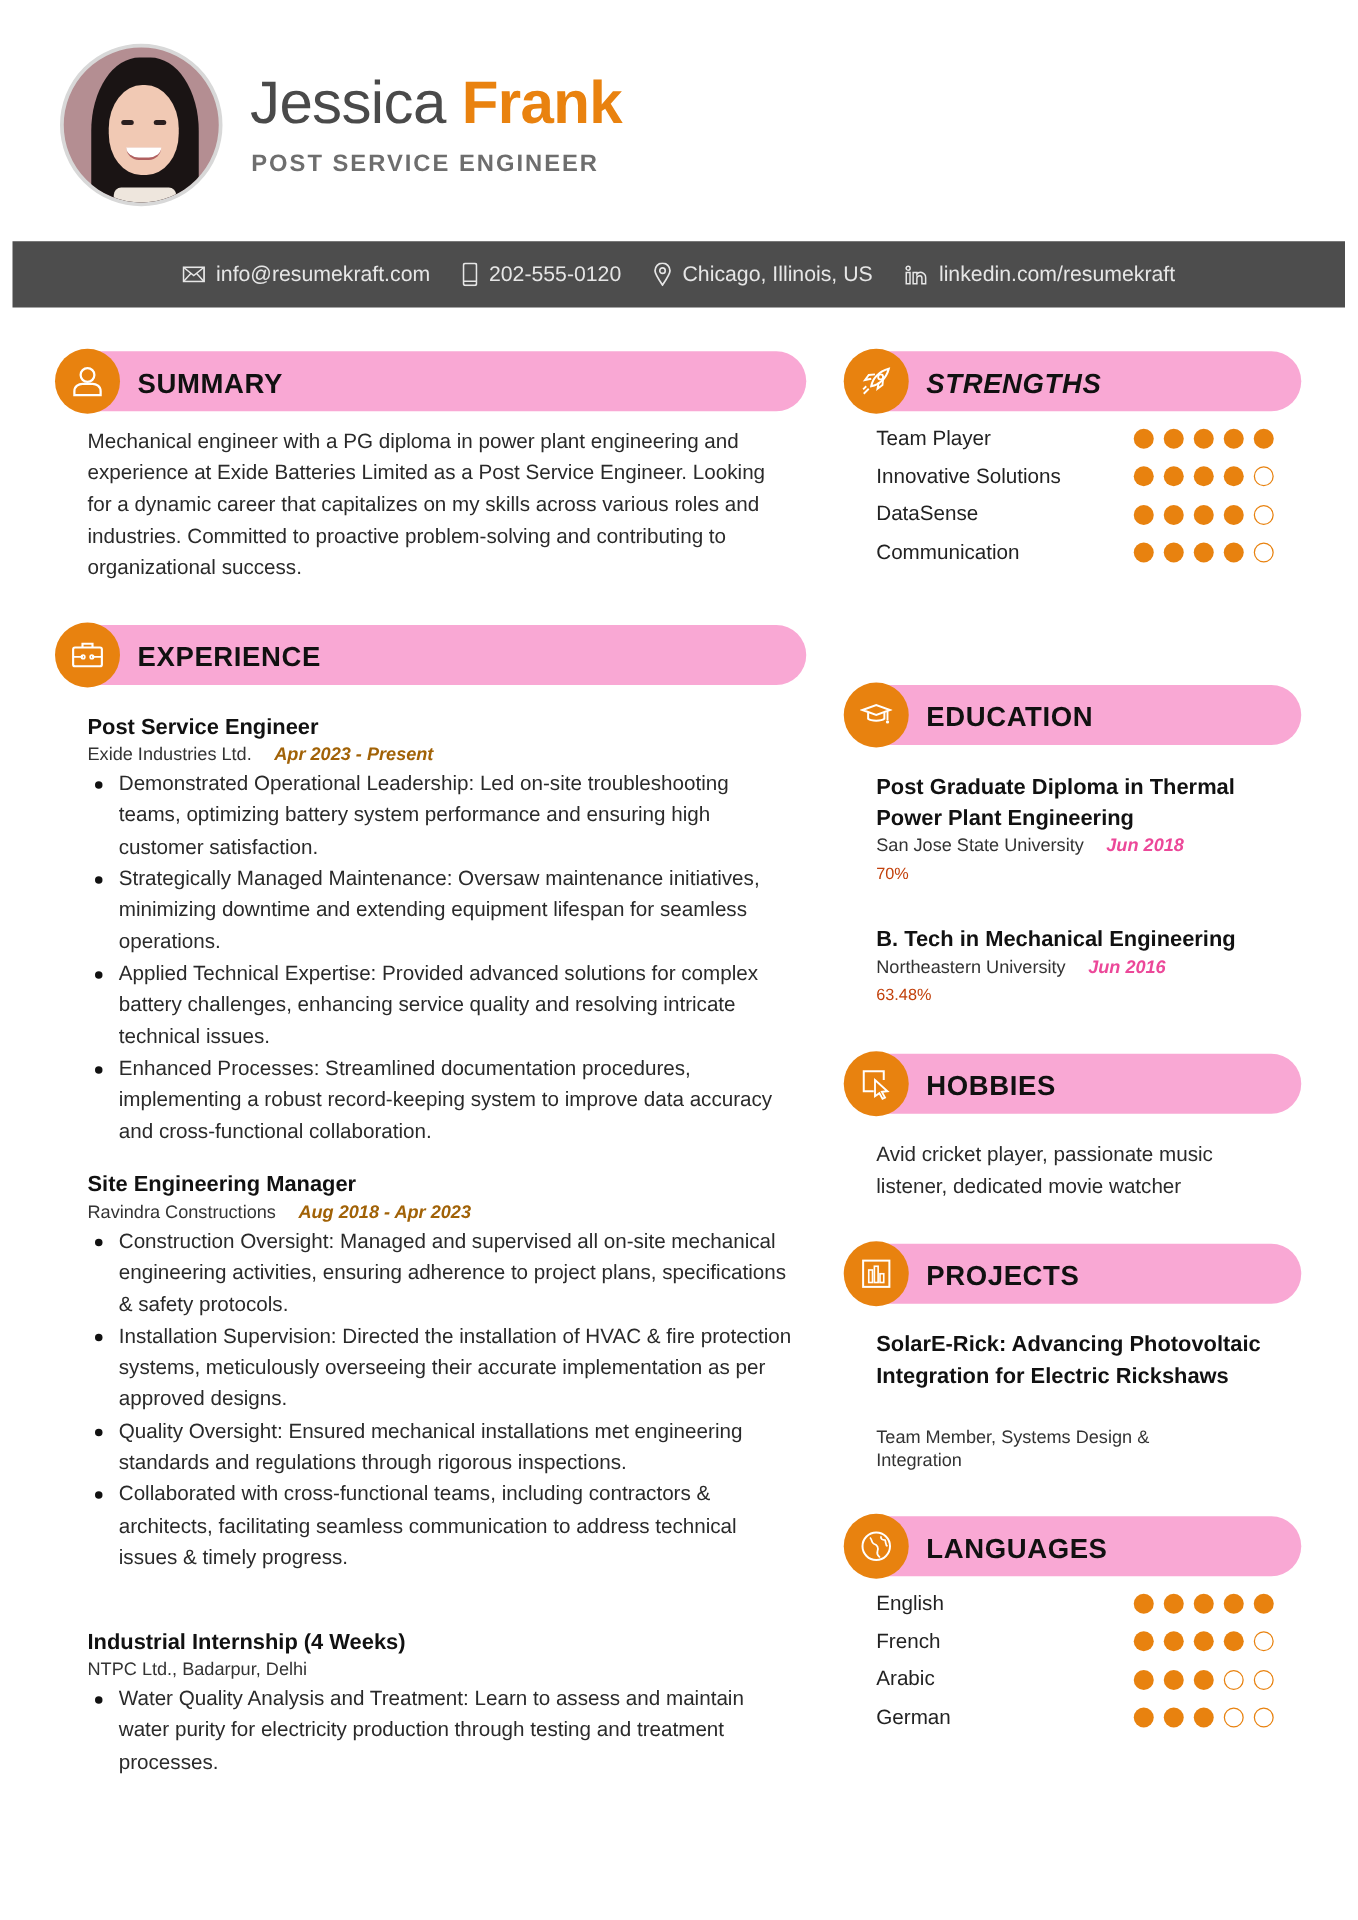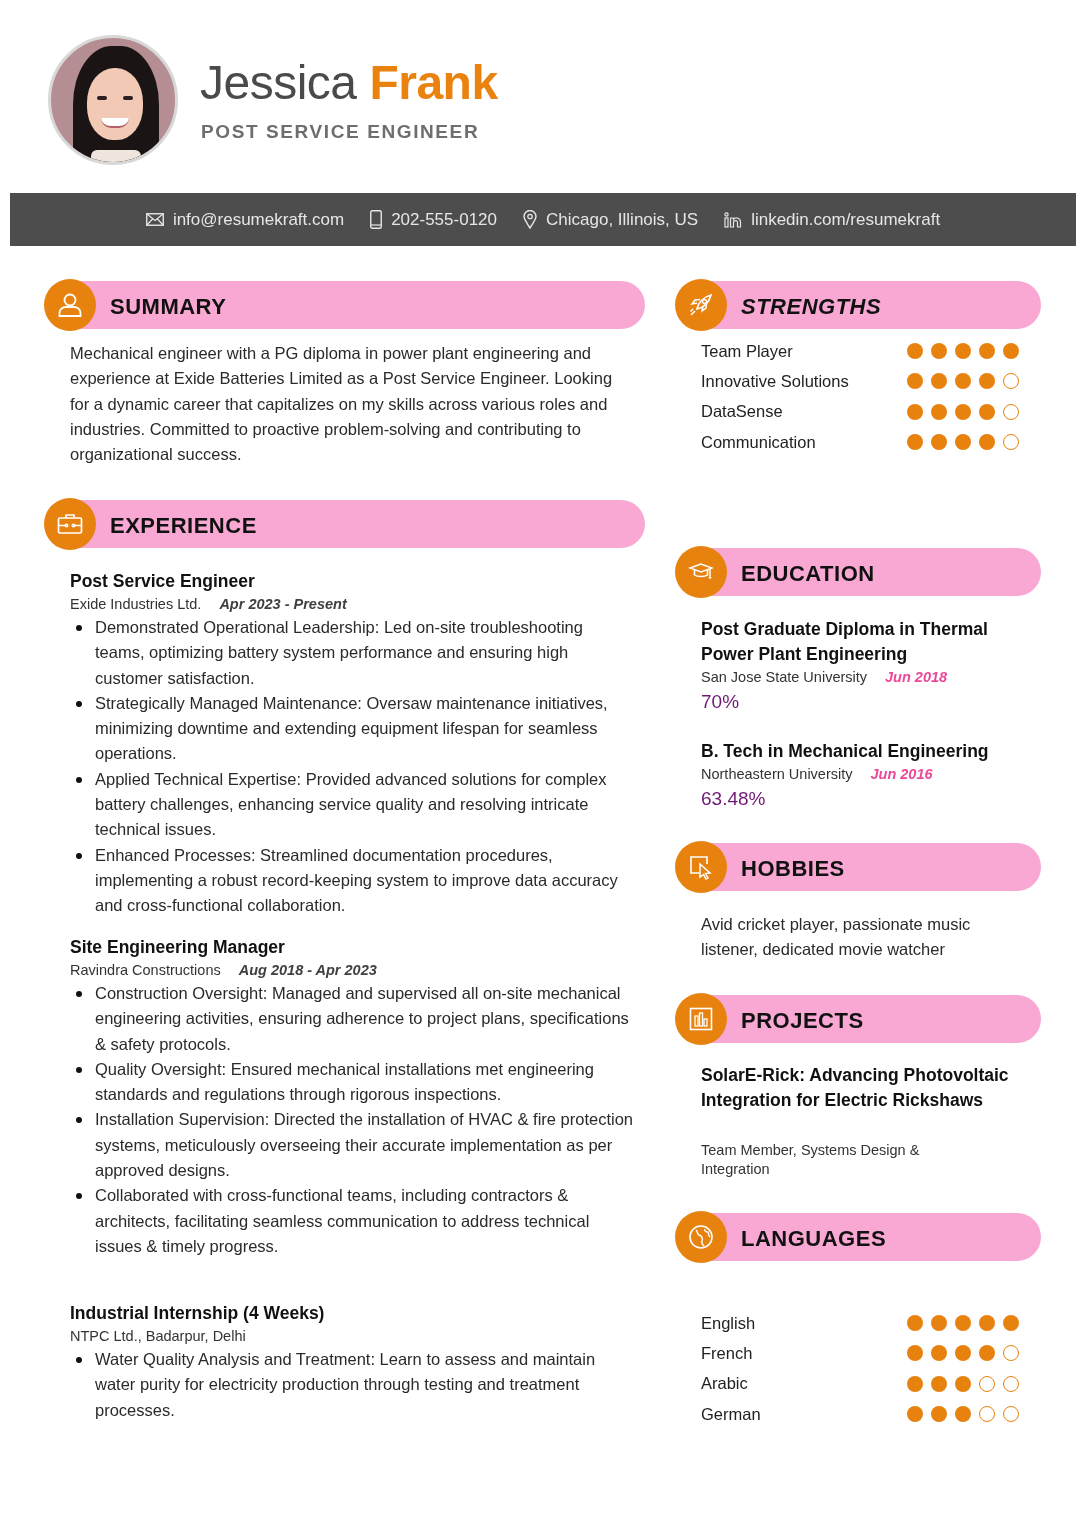--- a/index.html
+++ b/index.html
@@ -26,36 +26,36 @@
 
   .section-head { position: absolute; height: 48px; border-radius: 24px; background: #f9a8d4; }
   .section-head .badge { position: absolute; left: -2px; top: -2px; width: 52px; height: 52px; border-radius: 50%; background: #e8820f;
     display: flex; align-items: center; justify-content: center; }
   .section-head .title { position: absolute; left: 64px; top: 13px; font-size: 22px; font-weight: bold; color: #111; letter-spacing: 0.5px; }
 
   .para { position: absolute; font-size: 16.5px; line-height: 25.3px; color: #2a2a2a; }
 
   .job-title { position: absolute; font-size: 17.5px; font-weight: bold; color: #111; }
   .job-meta { position: absolute; font-size: 14.5px; color: #333; white-space: nowrap; }
-  .job-meta .date { color: #404040; font-style: italic; font-weight: bold; margin-left: 18px; }
+  .job-meta .date { color: #a16207; font-style: italic; font-weight: bold; margin-left: 18px; }
   .bullets { position: absolute; list-style: none; font-size: 16.5px; line-height: 25.3px; color: #2a2a2a; }
   .bullets li { position: relative; padding-left: 25px; }
   .bullets li::before { content: ""; position: absolute; left: 6px; top: 10px; width: 6px; height: 6px; border-radius: 50%; background: #111; }
 
   .rating-list { position: absolute; }
   .rating-row { display: flex; align-items: center; justify-content: space-between; height: 30.3px; width: 318px; }
   .rating-row .label { font-size: 16.5px; color: #222; }
   .dots { display: flex; gap: 8px; }
   .dot { width: 16px; height: 16px; border-radius: 50%; background: #e8820f; }
   .dot.empty { background: transparent; border: 1.6px solid #e8820f; }
 
   .edu-title { position: absolute; font-size: 17.5px; font-weight: bold; line-height: 25px; color: #111; width: 340px; }
   .edu-meta { position: absolute; font-size: 14.5px; color: #333; white-space: nowrap; }
   .edu-meta .date { color: #ec4899; font-style: italic; font-weight: bold; margin-left: 18px; }
-  .edu-score { position: absolute; font-size: 19px; color: #701a75; }
+  .edu-score { position: absolute; font-size: 13px; color: #c2410c; }
 </style>
 </head>
 <body>
 
 <div class="header">
   <div class="avatar">
     <div class="hair"></div>
     <div class="face"></div>
     <div class="eye" style="left:46px"></div>
     <div class="eye" style="left:72px"></div>
@@ -135,22 +135,22 @@
   <li>Applied Technical Expertise: Provided advanced solutions for complex battery challenges, enhancing service quality and resolving intricate technical issues.</li>
   <li>Enhanced Processes: Streamlined documentation procedures, implementing a robust record-keeping system to improve data accuracy and cross-functional collaboration.</li>
 </ul>
 
 <div class="job-title" style="left:70px; top:937px;">Site Engineering Manager</div>
 <div class="job-meta" style="left:70px; top:962px;">
   <span>Ravindra Constructions</span><span class="date">Aug 2018 - Apr 2023</span>
 </div>
 <ul class="bullets" style="left:70px; top:981px; width:565px;">
   <li>Construction Oversight: Managed and supervised all on-site mechanical engineering activities, ensuring adherence to project plans, specifications &amp; safety protocols.</li>
+  <li>Installation Supervision: Directed the installation of HVAC &amp; fire protection systems, meticulously overseeing their accurate implementation as per approved designs.</li>
   <li>Quality Oversight: Ensured mechanical installations met engineering standards and regulations through rigorous inspections.</li>
-  <li>Installation Supervision: Directed the installation of HVAC &amp; fire protection systems, meticulously overseeing their accurate implementation as per approved designs.</li>
   <li>Collaborated with cross-functional teams, including contractors &amp; architects, facilitating seamless communication to address technical issues &amp; timely progress.</li>
 </ul>
 
 <div class="job-title" style="left:70px; top:1303px;">Industrial Internship (4 Weeks)</div>
 <div class="job-meta" style="left:70px; top:1328px;">
   <span>NTPC Ltd., Badarpur, Delhi</span>
 </div>
 <ul class="bullets" style="left:70px; top:1347px; width:565px;">
   <li>Water Quality Analysis and Treatment: Learn to assess and maintain water purity for electricity production through testing and treatment processes.</li>
 </ul>
@@ -259,21 +259,21 @@
 
 <div class="section-head" style="left:677px; top:1213px; width:364px;">
   <div class="badge">
     <svg width="26" height="26" viewBox="0 0 26 26">
         <circle cx="13" cy="13" r="11" fill="none" stroke="#fff" stroke-width="1.6"></circle>
         <path d="M8 6 C10 8 9 10 11 11 C14 12 15 14 14 17 C13 20 15 21 16 22 M17 5 C16 7 18 8 20 8 C21 10 20 12 22 13" fill="none" stroke="#fff" stroke-width="1.4"></path>
       </svg>
   </div>
   <div class="title">LANGUAGES</div>
 </div>
-<div class="rating-list" style="left:701px; top:1268px;margin-top:40px;" id="languages-list">
+<div class="rating-list" style="left:701px; top:1268px;" id="languages-list">
     <div class="rating-row">
       <span class="label">English</span>
       <span class="dots">
         <span class="dot"></span>
         <span class="dot"></span>
         <span class="dot"></span>
         <span class="dot"></span>
         <span class="dot"></span>
       </span>
     </div>

